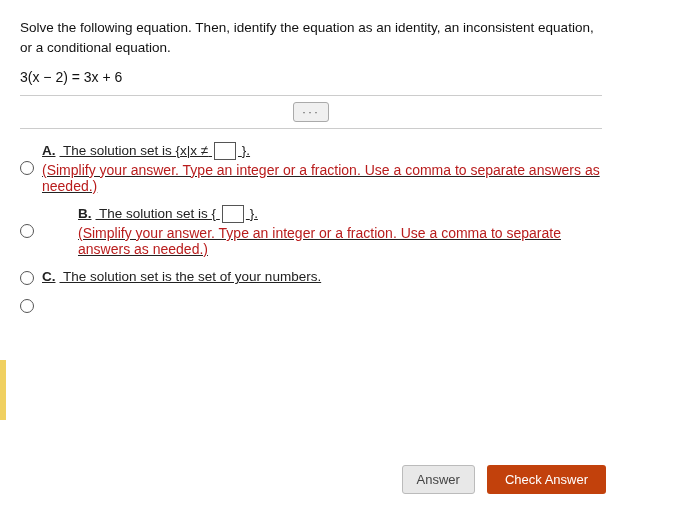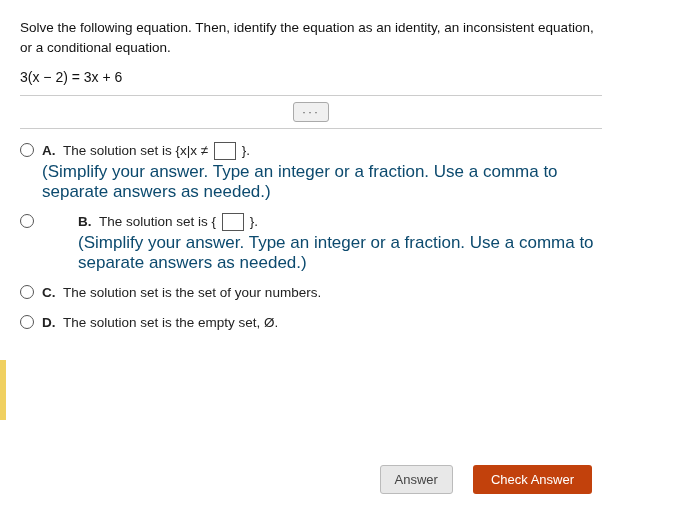--- a/index.html
+++ b/index.html
@@ -76,21 +76,22 @@
 
     .options-list {
       list-style: none;
       padding: 0;
       margin: 0;
     }
 
     .option-item {
       margin-bottom: 10px;
       display: flex;
-      align-items: flex-start;
+      align-items: center;
+      text-decoration: underline;
     }
 
     .option-radio {
       margin-right: 8px;
       margin-top: 2px;
       width: 14px;
       height: 14px;
       border: 1.5px solid #555;
       border-radius: 50%;
       background: #fff;
@@ -105,22 +106,22 @@
       margin-right: 4px;
       flex-shrink: 0;
     }
 
     .option-content {
       font-size: 13.5px;
       line-height: 1.5;
     }
 
     .option-sub {
-      font-size: 17px;
-      color: #0c4a6e;
+      font-size: 14px;
+      color: #b91c1c;
       margin-left: 0;
       margin-top: 1px;
     }
 
     .answer-box {
       display: inline-block;
       border: 1px solid #555;
       background: #fff;
       min-width: 22px;
       height: 18px;
@@ -130,23 +131,23 @@
       font-size: 13px;
     }
 
     .math-set {
       font-size: 13.5px;
     }
 
     .bottom-buttons {
       position: absolute;
       bottom: 14px;
-      right: 30px;
+      right: 16px;
       display: flex;
-      gap: 20px;
+      gap: 12px;
     }
 
     .btn-check {
       background: #c2410c;
       color: #fff;
       border: none;
       border-radius: 3px;
       padding: 6px 18px;
       font-size: 13px;
       cursor: pointer;
@@ -231,26 +232,20 @@
       <div>
         <div class="option-content">
           <span class="option-letter">C.</span>
           <span>The solution set is the set of your numbers.</span>
         </div>
       </div>
     </li>
 
     <li class="option-item">
       <span class="option-radio"></span>
-      <div>
-        <div class="option-content">
-          <span class="option-letter">D.</span>
-          <span>The solution set is the empty set, Ø.</span>
-        </div>
-      </div>
     </li>
 
   </ul>
 
   <div class="left-yellow-bar"></div>
 
   <div class="bottom-buttons">
     <button class="btn-answer">Answer</button>
     <button class="btn-check">Check Answer</button>
   </div>

